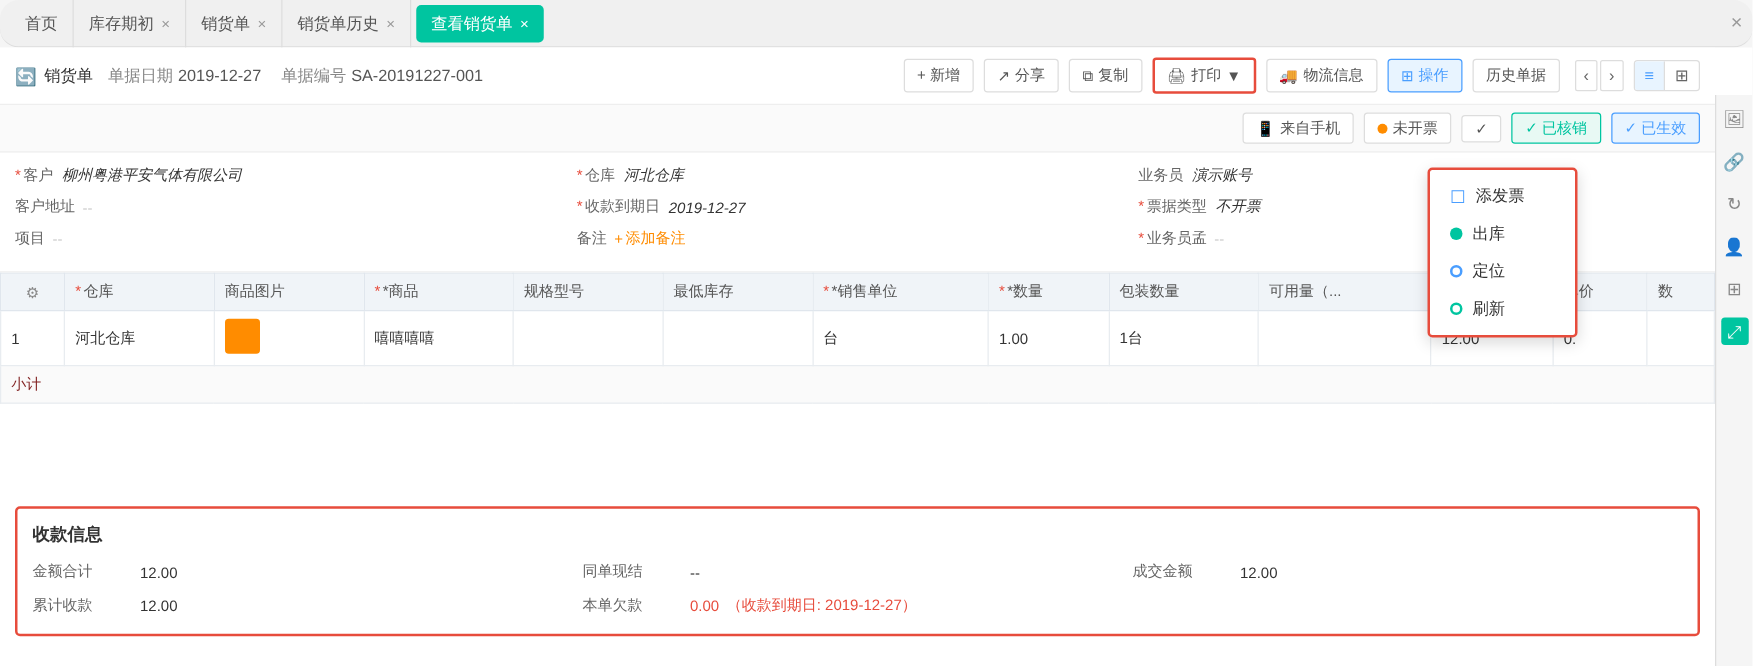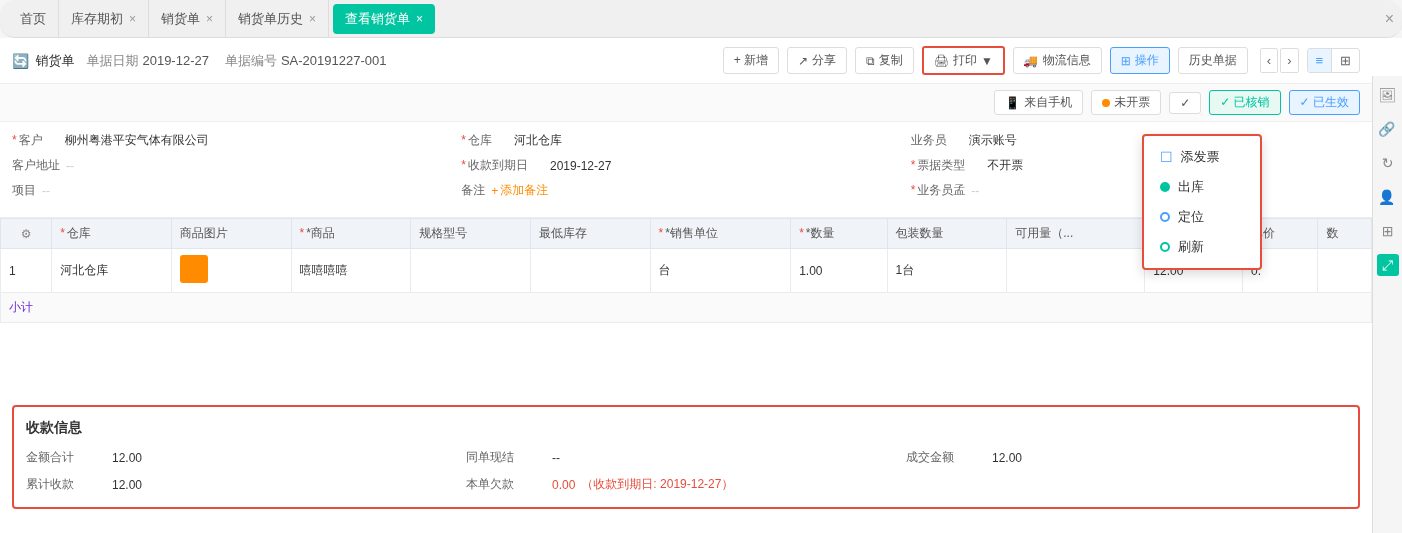--- a/index.html
+++ b/index.html
@@ -66,35 +66,35 @@
     .status-btn.effective { background: #e8f4ff; border-color: #4a9eff; color: #4a9eff; }
 
     
     .form-area {
       padding: 10px 12px; border-bottom: 1px solid #eee; flex-shrink: 0;
     }
     .form-row { display: flex; align-items: center; margin-bottom: 8px; gap: 0; }
     .field-group { display: flex; align-items: center; flex: 1; min-width: 0; }
     .field-label { color: #666; white-space: nowrap; font-size: 12px; }
     .field-label.required::before { content: '*'; color: #e74c3c; margin-right: 2px; }
-    .field-value { margin-left: 22px; color: #333; font-size: 12px; }
+    .field-value { margin-left: 7px; color: #333; font-size: 12px; font-style: italic; }
     .field-empty { color: #ccc; margin-left: 6px; font-size: 12px; }
     .add-note { color: #ff8c00; cursor: pointer; font-size: 12px; margin-left: 6px; display: flex; align-items: center; gap: 2px; }
 
     
     .table-area { flex: 1; overflow: auto; }
     .data-table { width: 100%; border-collapse: collapse; font-size: 12px; }
     .data-table th {
       background: #f0f4f8; border: 1px solid #e0e6ed; padding: 6px 8px;
       text-align: left; white-space: nowrap; color: #555; font-weight: 500; position: sticky; top: 0;
     }
     .data-table th.required::before { content: '*'; color: #e74c3c; margin-right: 2px; }
     .data-table td { border: 1px solid #e8ecf0; padding: 6px 8px; white-space: nowrap; color: #333; }
     .data-table .settings-cell { text-align: center; color: #888; }
-    .data-table .subtotal-row td { background: #fafafa; color: #6d28d9; }
+    .data-table .subtotal-row td { background: #fafafa; color: #7f1d1d; }
     .product-icon { width: 28px; height: 28px; background: #ff8c00; border-radius: 3px; display: inline-block; }
 
     
     .summary-area {
       padding: 12px; border: 2px solid #e74c3c; margin: 24px 12px; border-radius: 4px;
       background: #fff; flex-shrink: 0;
     }
     .summary-title { font-size: 14px; font-weight: bold; margin-bottom: 10px; color: #333; }
     .summary-grid { display: grid; grid-template-columns: 1fr 1fr 1fr; gap: 6px 0; }
     .summary-row { display: flex; align-items: center; font-size: 12px; padding: 2px 0; }

